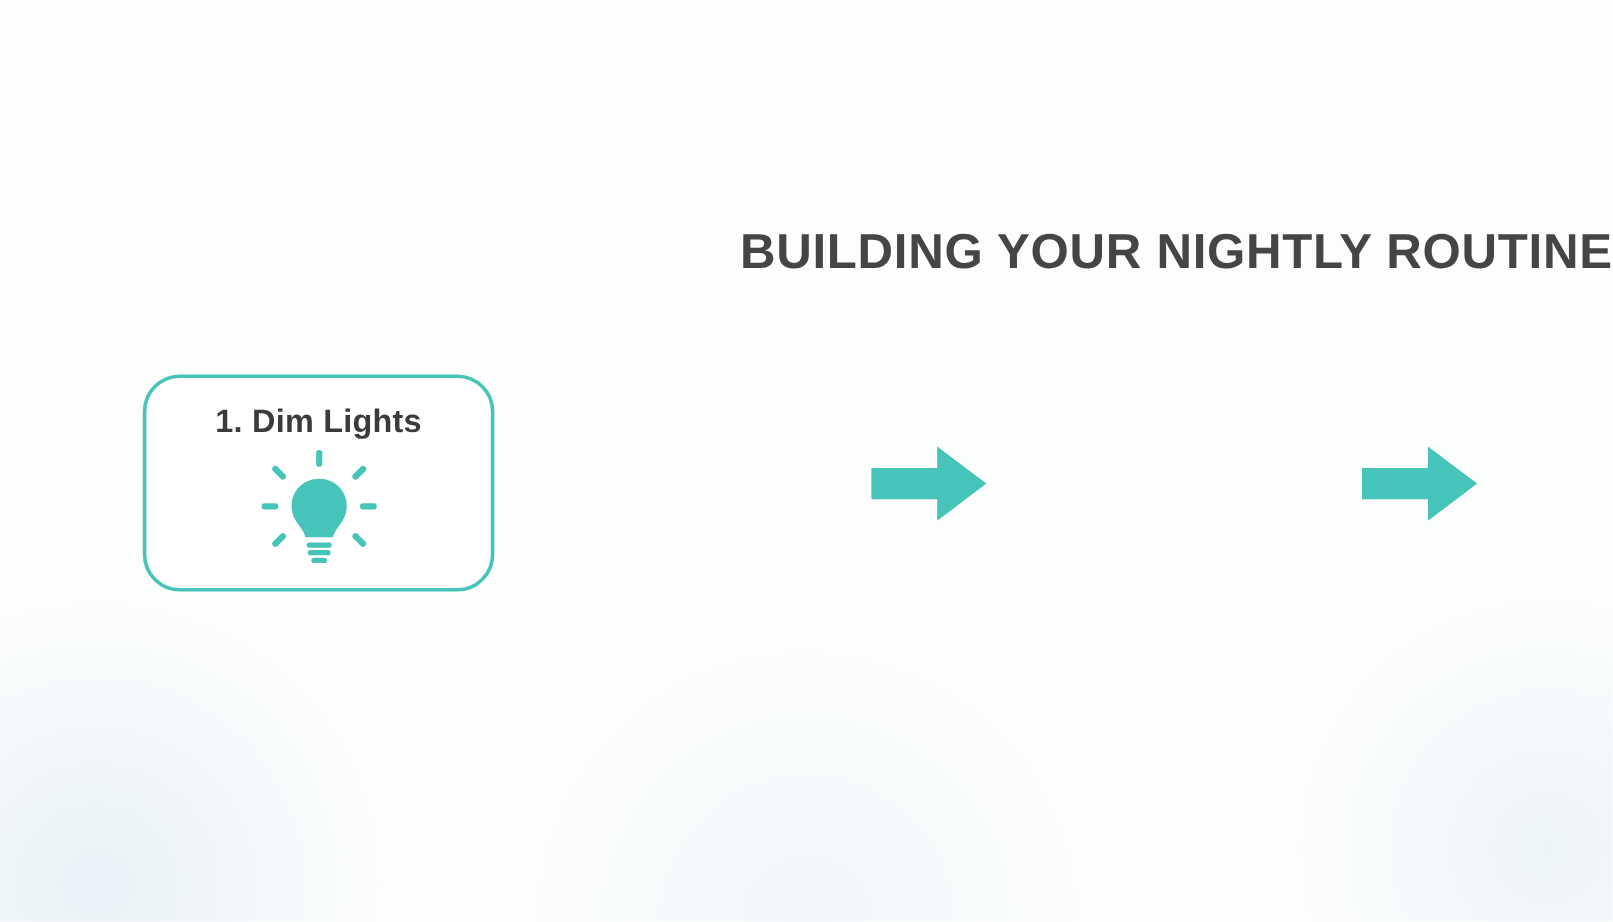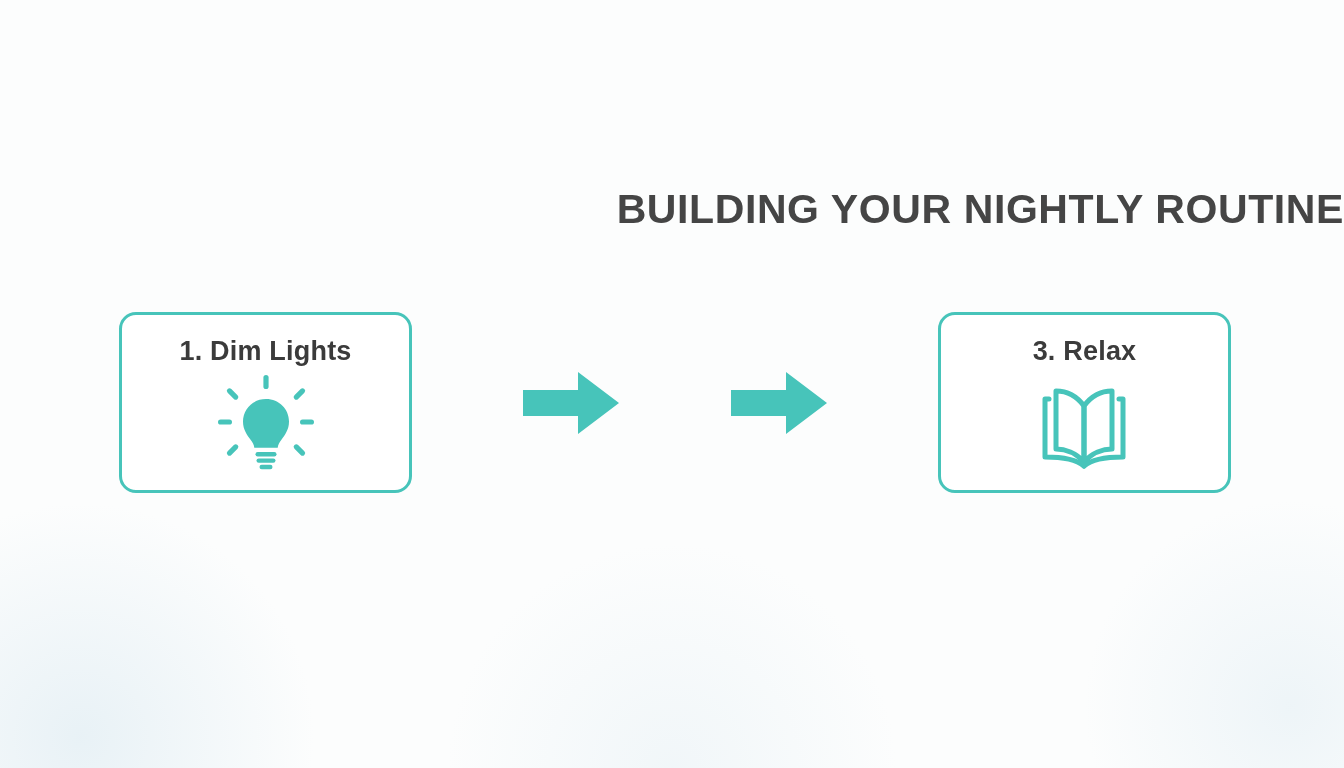--- a/index.html
+++ b/index.html
@@ -54,21 +54,21 @@
     height: 181px;
     display: flex;
     align-items: center;
     justify-content: space-between;
   }
 
   .card {
     width: 293px;
     height: 181px;
     border: 3px solid #47c4ba;
-    border-radius: 17px;
+    border-radius: 31px;
     background: #ffffff;
     display: flex;
     flex-direction: column;
     align-items: center;
     position: relative;
   }
 
   .card-label {
     margin-top: 21px;
     font-size: 27px;
@@ -144,32 +144,15 @@
       </svg>
     </div>
 
 
     <div class="arrow">
       <svg width="96" height="62" viewBox="0 0 96 62" aria-hidden="true">
         <polygon fill="#47c4ba" points="0,18 55,18 55,0 96,31 55,62 55,44 0,44"></polygon>
       </svg>
     </div>
 
-    <div class="card">
-      <div class="card-label">3. Relax</div>
-      <div class="card-icon">
-        <svg width="104" height="104" viewBox="0 0 104 104" aria-hidden="true">
-          <g fill="none" stroke="#47c4ba" stroke-width="5" stroke-linecap="round" stroke-linejoin="round">
-
-            <path d="M52 33 C44 22 33 18 24 18 L24 76 C33 76 44 80 52 89 Z"></path>
-
-            <path d="M52 33 C60 22 71 18 80 18 L80 76 C71 76 60 80 52 89 Z"></path>
-
-            <path d="M17 26 L13 26 L13 84 C26 84 44 86 52 93"></path>
-
-            <path d="M87 26 L91 26 L91 84 C78 84 60 86 52 93"></path>
-          </g>
-        </svg>
-      </div>
-    </div>
 
   </div>
 </div>
 
 </body></html>

